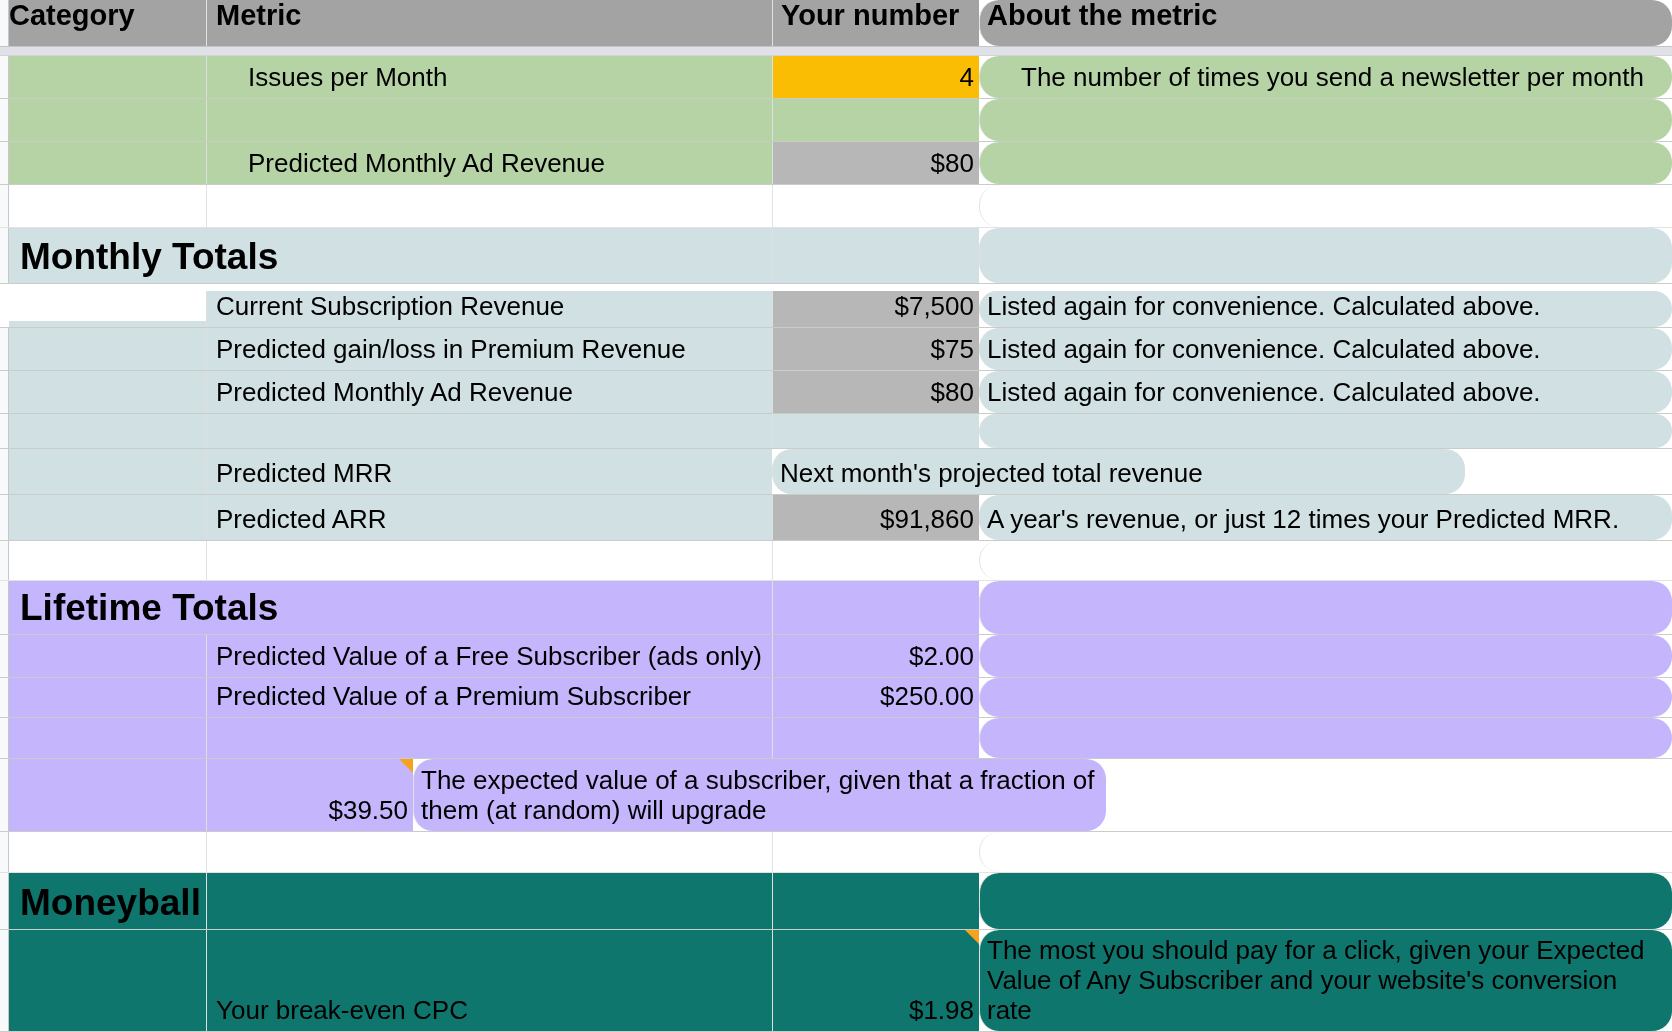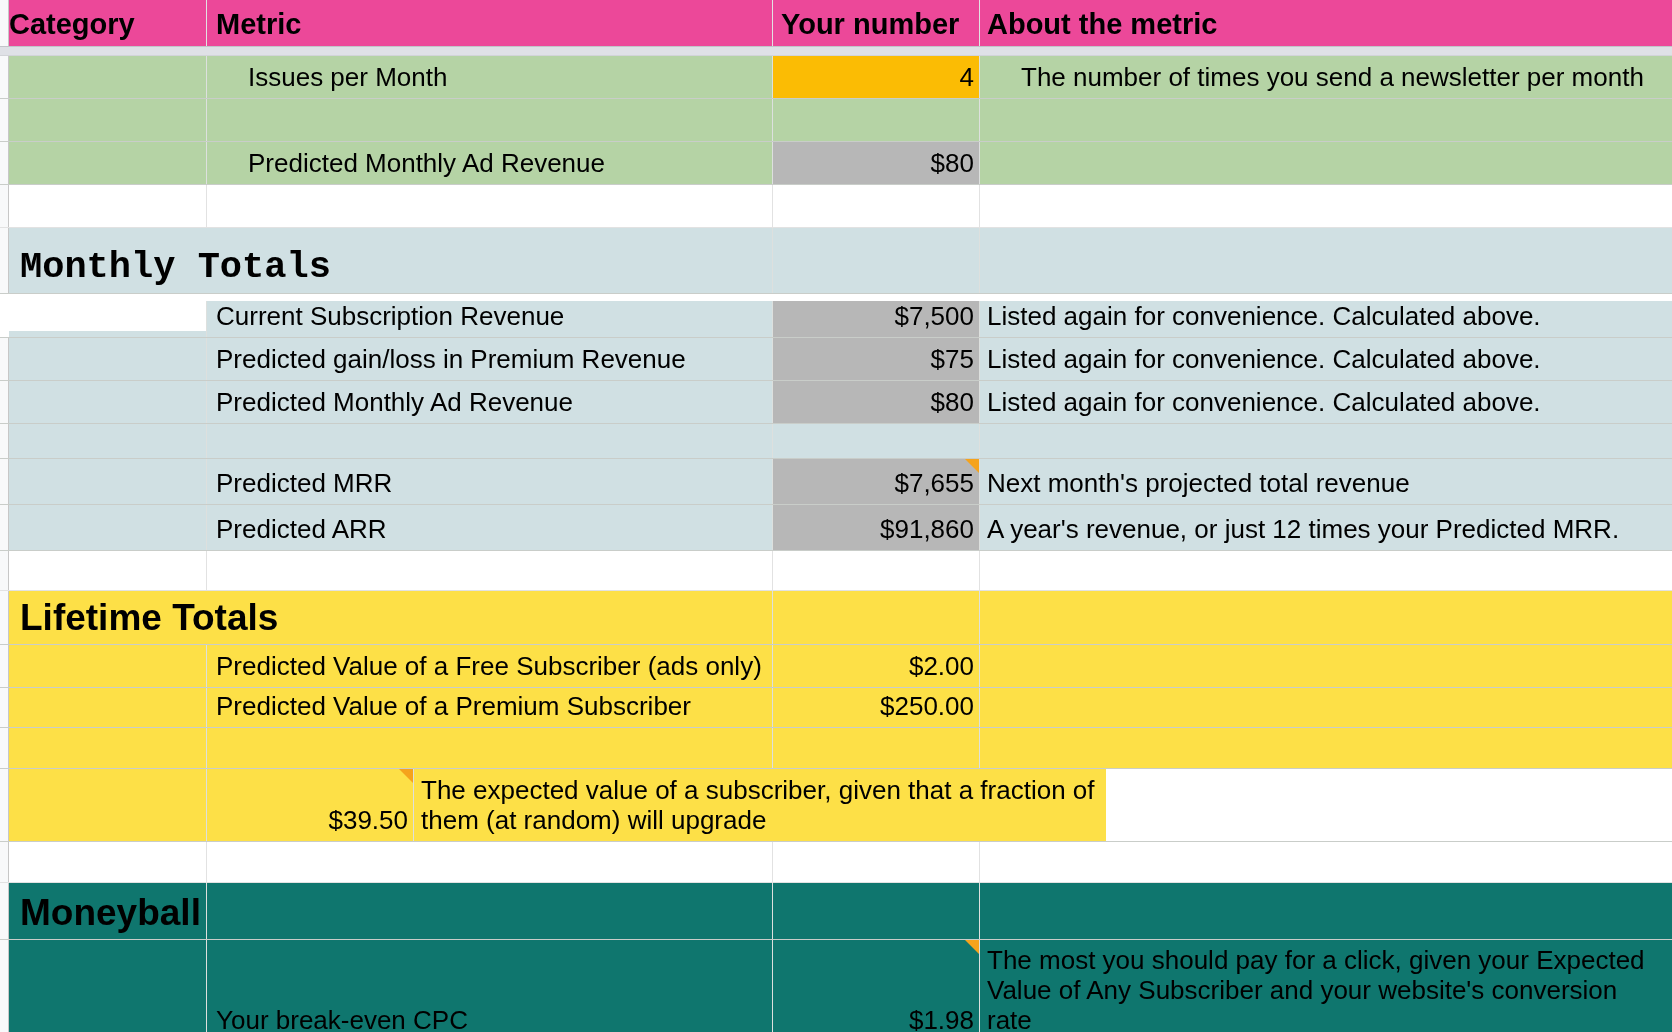--- a/index.html
+++ b/index.html
@@ -27,37 +27,37 @@
   .cell{
     flex:none;box-sizing:border-box;
     display:flex;align-items:flex-end;
     font-size:26px;line-height:30px;
     padding-bottom:6px;
     overflow:visible;white-space:nowrap;
   }
   .cat{width:197px;}
   .metric{width:566px;padding-left:9px;border-left:1px solid transparent;}
   .value{width:207px;justify-content:flex-end;padding-right:5px;position:relative;border-left:1px solid transparent;}
-  .about{width:693px;padding-left:7px;border-left:1px solid transparent;white-space:pre-line;}
+  .about{width:693px;padding-left:7px;border-left:1px solid transparent;white-space:pre-line;border-radius:20px;}
   .titlecell{width:763px;padding-left:11px;font-weight:bold;font-size:37px;line-height:42px;padding-bottom:5px;}
   
   .colored .metric,.colored .value,.colored .about{border-left-color:#dde0de;}
   .spacer .metric,.spacer .value,.spacer .about{border-left-color:#e2e2e2;}
   .header .metric,.header .value,.header .about{border-left-color:#e2e2e2;}
   
   .bg-green  .cell{background:#b5d3a5;padding-left:41px;}
   .bg-blue   .cell{background:#d0e0e3;}
-  .bg-peach  .cell{background:#fde047;}
+  .bg-peach  .cell{background:#c4b5fd;}
   .bg-yellow .cell{background:#0f766e;}
   .bg-bottom .cell{background:#dadada;border-left-color:#c4c4c4;}
   .value.vb-gray{background:#b7b7b7 !important;}
   .value.vb-highlight{background:#fbbc04 !important;}
   
   .header{height:46px;background:#fff;border-bottom:none;}
-  .header .cell{font-weight:bold;font-size:29px;padding-bottom:7px;background:#ec4899;}
+  .header .cell{font-weight:bold;font-size:29px;padding-bottom:16px;background:#a3a3a3;}
   .header .value{justify-content:flex-start;padding-left:8px;}
   .header .about{padding-left:7px;}
   
   .divider-band{
     height:10px;box-sizing:border-box;width:100%;
     background:#dfe1e6;
     border-top:1px solid #c2c5c9;
     border-bottom:1px solid #d2d4d8;
   }
   
@@ -106,21 +106,21 @@
         <div class="cell value vb-gray">$80</div>
         <div class="cell about"></div>
       </div>
       <div class="row spacer" style="height: 43px;">
         <div class="sliver"></div>
         <div class="cell cat"></div>
         <div class="cell metric"></div>
         <div class="cell value"></div>
         <div class="cell about"></div>
       </div>
-      <div class="row section colored bg-blue" style="height: 66px; font-family: Liberation Mono, monospace;">
+      <div class="row section colored bg-blue" style="height: 56px;">
         <div class="sliver"></div>
         <div class="cell titlecell">Monthly Totals</div>
         <div class="cell value"></div>
         <div class="cell about"></div>
       </div>
       <div class="row data colored bg-blue" style="height: 44px; align-items: flex-end;">
         <div class="sliver"></div>
         <div class="cell cat"></div>
         <div class="cell metric">Current Subscription Revenue</div>
         <div class="cell value vb-gray">$7,500</div>
@@ -144,21 +144,20 @@
         <div class="sliver"></div>
         <div class="cell cat"></div>
         <div class="cell metric"></div>
         <div class="cell value"></div>
         <div class="cell about"></div>
       </div>
       <div class="row data colored bg-blue" style="height: 46px;">
         <div class="sliver"></div>
         <div class="cell cat"></div>
         <div class="cell metric">Predicted MRR</div>
-        <div class="cell value vb-gray">$7,655<div class="note-tri"></div></div>
         <div class="cell about">Next month's projected total revenue</div>
       </div>
       <div class="row data colored bg-blue" style="height: 46px;">
         <div class="sliver"></div>
         <div class="cell cat"></div>
         <div class="cell metric">Predicted ARR</div>
         <div class="cell value vb-gray">$91,860</div>
         <div class="cell about">A year's revenue, or just 12 times your Predicted MRR.</div>
       </div>
       <div class="row spacer" style="height: 40px;">

